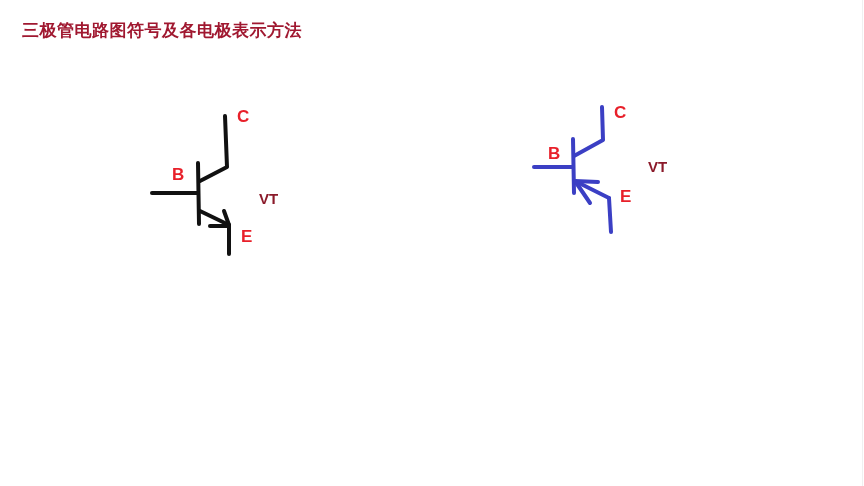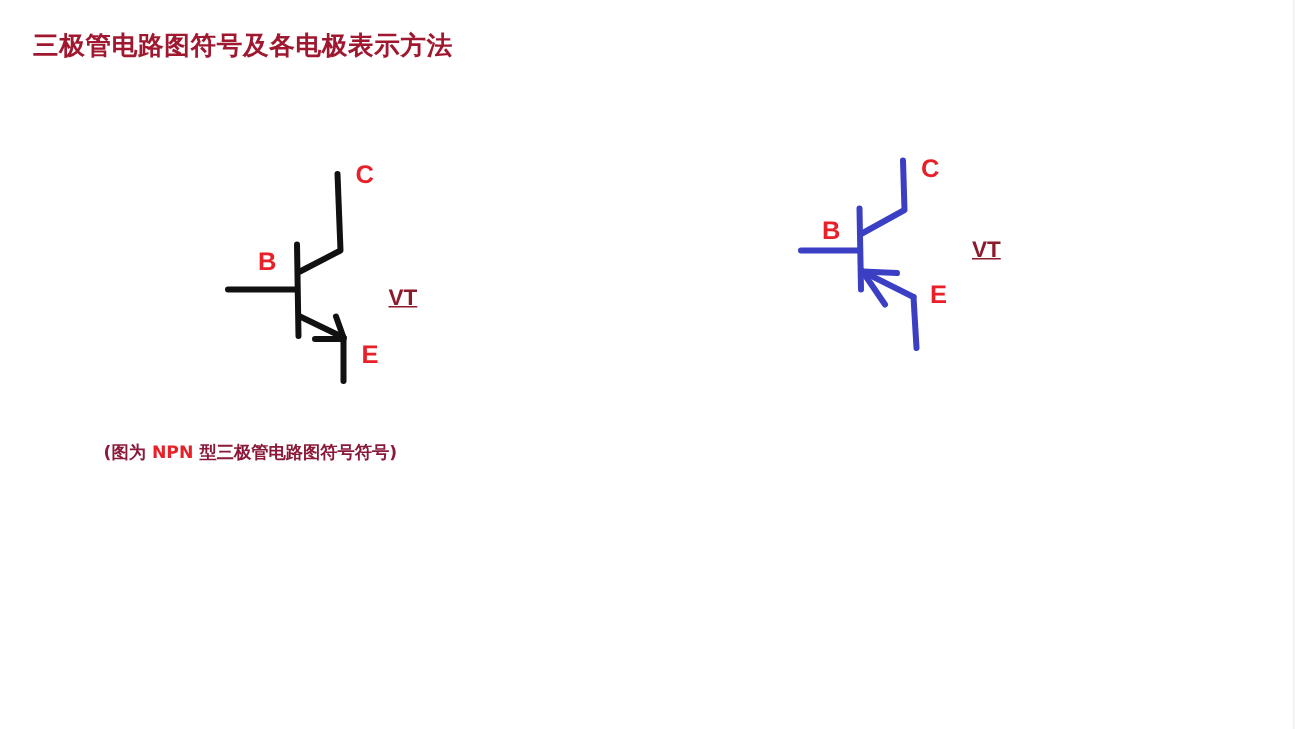--- a/index.html
+++ b/index.html
@@ -12,21 +12,21 @@
     .slide { position: absolute; left: 0; top: 0; width: 864px; height: 398px; background: #fff; }
     .edge { position: absolute; right: 1px; top: 0; width: 1px; height: 486px; background: #f0f0f0; }
     .title {
       position: absolute; left: 22px; top: 19px;
       font-size: 17px; font-weight: bold; color: #a01830;
       letter-spacing: 0.5px; white-space: nowrap;
     }
     svg.sym { position: absolute; left: 0; top: 0; overflow: visible; }
     .lbl { position: absolute; font-family: "Liberation Sans", sans-serif; font-weight: bold; line-height: 1; }
     .pin { color: #e8202a; font-size: 17px; }
-    .vt { color: #8b1a2a; font-size: 15px; text-decoration: underline; }
+    .vt { color: #8b1a2a; font-size: 15px; }
     .caption {
       position: absolute; font-size: 11.5px; font-weight: bold; color: #8b1a3a;
       white-space: nowrap; font-family: "DejaVu Sans", sans-serif;
     }
     .caption .hl { color: #e8202a; }
   </style>
 </head>
 <body>
 
 <div class="slide">
@@ -50,23 +50,20 @@
 
       <line x1="229" y1="225" x2="229" y2="254"></line>
     </g>
   </svg>
 
   <div class="lbl pin" style="left:237px;top:108px;">C</div>
   <div class="lbl pin" style="left:172px;top:166px;">B</div>
   <div class="lbl pin" style="left:241px;top:228px;">E</div>
   <div class="lbl vt" style="left:259px;top:191px;">VT</div>
 
-  <div class="caption" style="left:69px;top:294px;">
-    <span>(图为 </span><span class="hl">NPN</span><span> 型三极管电路图符号符号)</span>
-  </div>
 
   <svg class="sym" width="864" height="486">
     <g stroke="#3b3fc4" stroke-width="4" stroke-linecap="round" stroke-linejoin="round" fill="none">
 
       <polyline points="602,107 603,140 574,156"></polyline>
 
       <line x1="573" y1="139" x2="574" y2="193"></line>
 
       <line x1="534" y1="167" x2="573" y2="167"></line>
 

